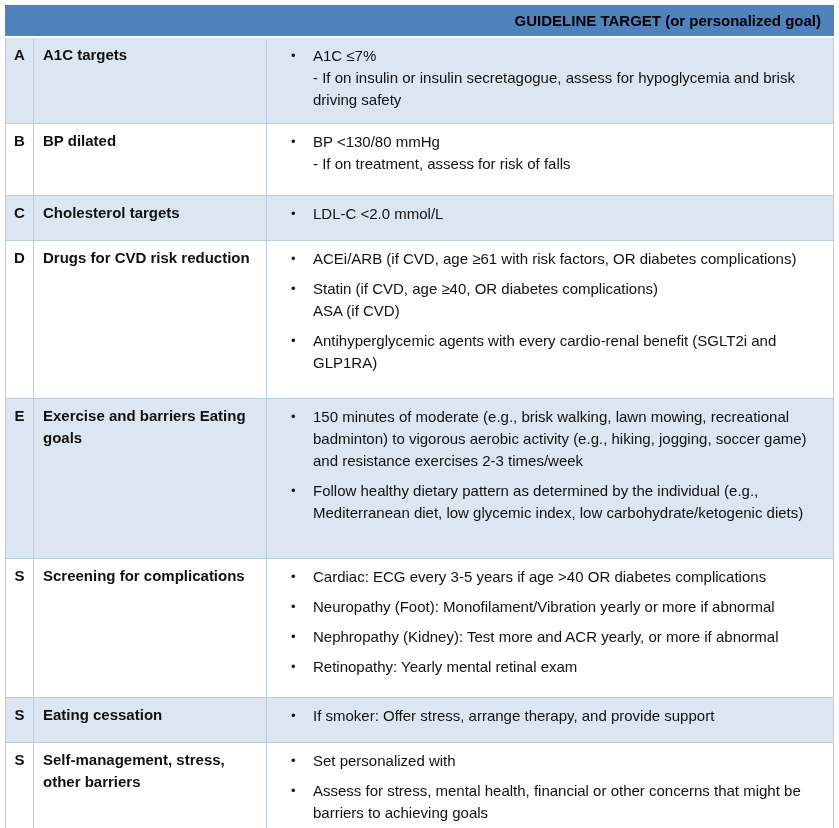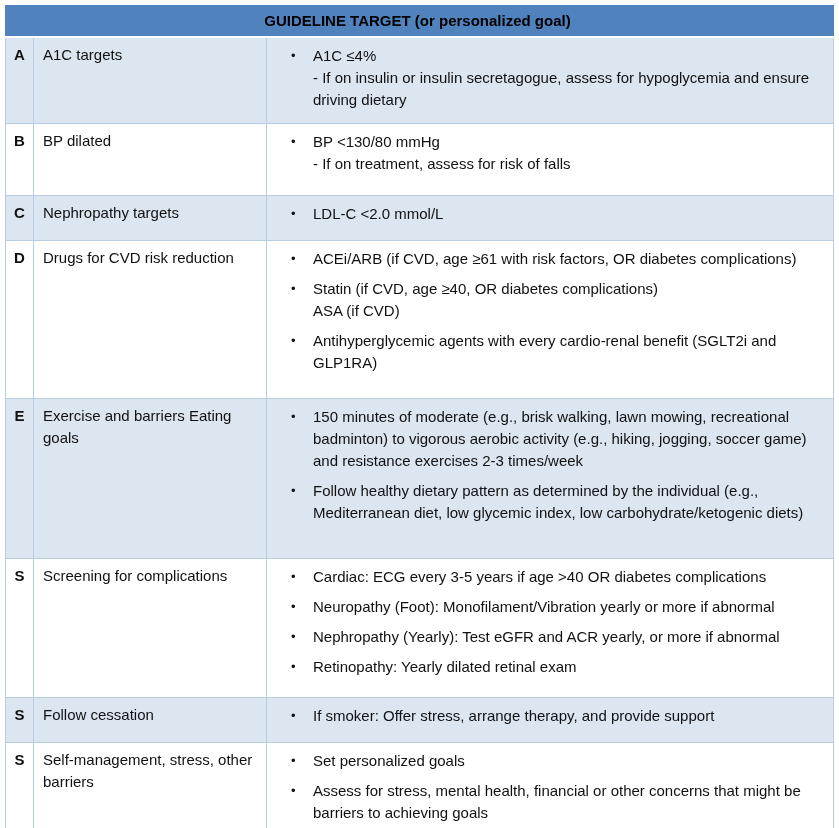--- a/index.html
+++ b/index.html
@@ -22,41 +22,42 @@
     width: 829px;
     border-bottom: 3px solid var(--bottom-border, #4A7EBB);
   }
   col.c-letter { width: 28px; }
   col.c-label  { width: 233px; }
   th.header-cell {
     background: var(--header-bg, #5082BE);
     color: #000000;
     font-weight: bold;
     font-size: 15px;
-    text-align: center;
+    text-align: right;
     height: 25px;
-    padding: 2px 4px 3px 0;
+    padding: 2px 12px 3px 0;
     border: 1px solid var(--header-bg, #5082BE);
     border-bottom: 2px solid #ffffff;
   }
   td {
     border: 1px solid var(--border, #B8CCE4);
     vertical-align: top;
     font-size: 15px;
     line-height: 22px;
     background: var(--row-plain, #ffffff);
   }
   tr.shaded td { background: var(--row-shaded, #DCE6F1); }
   td.letter-cell {
     text-align: center;
     font-weight: bold;
     padding-top: 6px;
   }
   td.label-cell {
     padding: 6px 6px 16px 9px;
+    font-weight: bold;
   }
   td.content-cell {
     padding: 7px 4px 4px 0;
   }
   .bullet-item {
     display: flex;
     margin: 0 0 8px 0;
   }
   .bullet-item .marker {
     flex: 0 0 46px;
@@ -95,42 +96,42 @@
       </tr>
     </thead>
     <tbody id="rows">
         <tr class="shaded">
     <td class="letter-cell">A</td>
     <td class="label-cell">A1C targets</td>
     <td class="content-cell">
             <div class="bullet-item">
               <span class="marker">•</span>
               <div class="lines">
-                <div class="line">A1C ≤4%</div>
-                <div class="line">- If on insulin or insulin secretagogue, assess for hypoglycemia and ensure driving dietary</div>
+                <div class="line">A1C ≤7%</div>
+                <div class="line">- If on insulin or insulin secretagogue, assess for hypoglycemia and brisk driving safety</div>
               </div>
             </div>
           </td>
   </tr>
         <tr>
     <td class="letter-cell">B</td>
     <td class="label-cell">BP dilated</td>
     <td class="content-cell">
             <div class="bullet-item">
               <span class="marker">•</span>
               <div class="lines">
                 <div class="line">BP &lt;130/80 mmHg</div>
                 <div class="line">- If on treatment, assess for risk of falls</div>
               </div>
             </div>
           </td>
   </tr>
         <tr class="shaded">
     <td class="letter-cell">C</td>
-    <td class="label-cell">Nephropathy targets</td>
+    <td class="label-cell">Cholesterol targets</td>
     <td class="content-cell">
             <div class="bullet-item">
               <span class="marker">•</span>
               <div class="lines">
                 <div class="line">LDL-C &lt;2.0 mmol/L</div>
               </div>
             </div>
           </td>
   </tr>
         <tr>
@@ -188,51 +189,51 @@
             </div>
             <div class="bullet-item">
               <span class="marker">•</span>
               <div class="lines">
                 <div class="line">Neuropathy (Foot): Monofilament/Vibration yearly or more if abnormal</div>
               </div>
             </div>
             <div class="bullet-item">
               <span class="marker">•</span>
               <div class="lines">
-                <div class="line">Nephropathy (Yearly): Test eGFR and ACR yearly, or more if abnormal</div>
-              </div>
-            </div>
-            <div class="bullet-item">
-              <span class="marker">•</span>
-              <div class="lines">
-                <div class="line">Retinopathy: Yearly dilated retinal exam</div>
+                <div class="line">Nephropathy (Kidney): Test more and ACR yearly, or more if abnormal</div>
+              </div>
+            </div>
+            <div class="bullet-item">
+              <span class="marker">•</span>
+              <div class="lines">
+                <div class="line">Retinopathy: Yearly mental retinal exam</div>
               </div>
             </div>
           </td>
   </tr>
         <tr class="shaded">
     <td class="letter-cell">S</td>
-    <td class="label-cell">Follow cessation</td>
+    <td class="label-cell">Eating cessation</td>
     <td class="content-cell">
             <div class="bullet-item">
               <span class="marker">•</span>
               <div class="lines">
                 <div class="line">If smoker: Offer stress, arrange therapy, and provide support</div>
               </div>
             </div>
           </td>
   </tr>
         <tr>
     <td class="letter-cell">S</td>
     <td class="label-cell">Self-management, stress, other barriers</td>
     <td class="content-cell">
             <div class="bullet-item">
               <span class="marker">•</span>
               <div class="lines">
-                <div class="line">Set personalized goals</div>
+                <div class="line">Set personalized with</div>
               </div>
             </div>
             <div class="bullet-item">
               <span class="marker">•</span>
               <div class="lines">
                 <div class="line">Assess for stress, mental health, financial or other concerns that might be barriers to achieving goals</div>
               </div>
             </div>
           </td>
   </tr>

